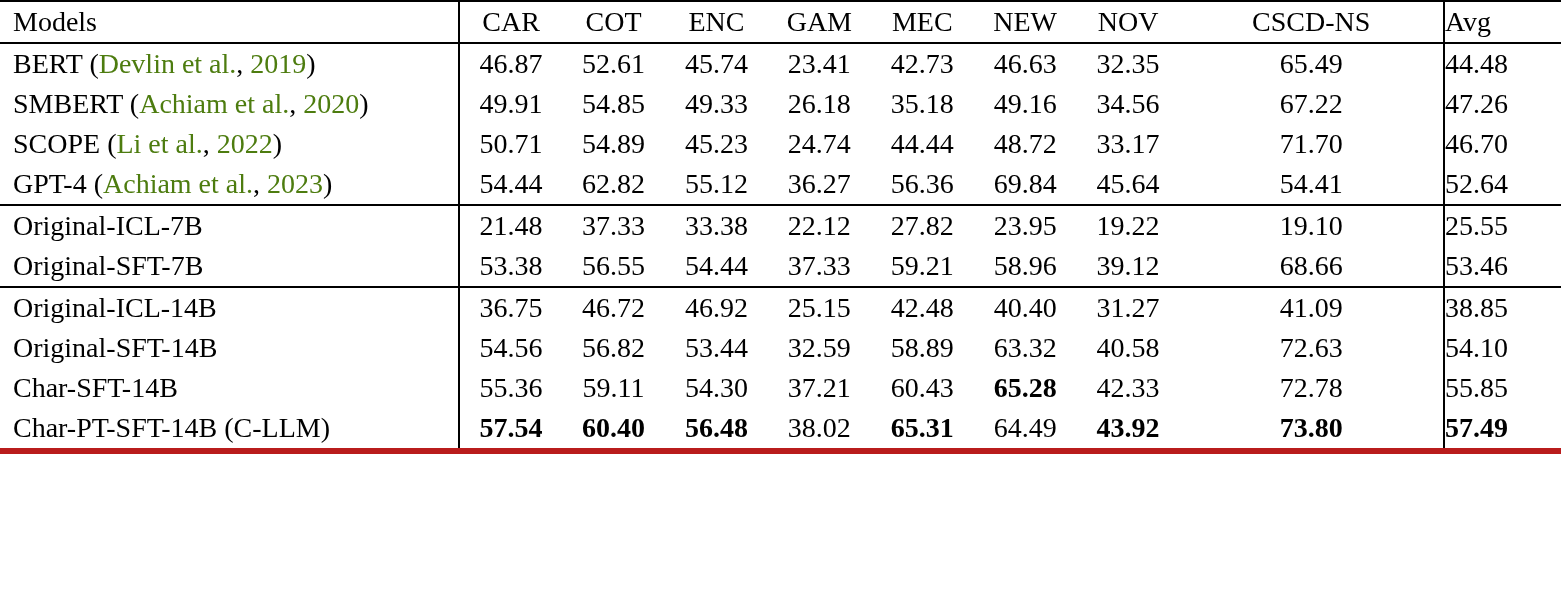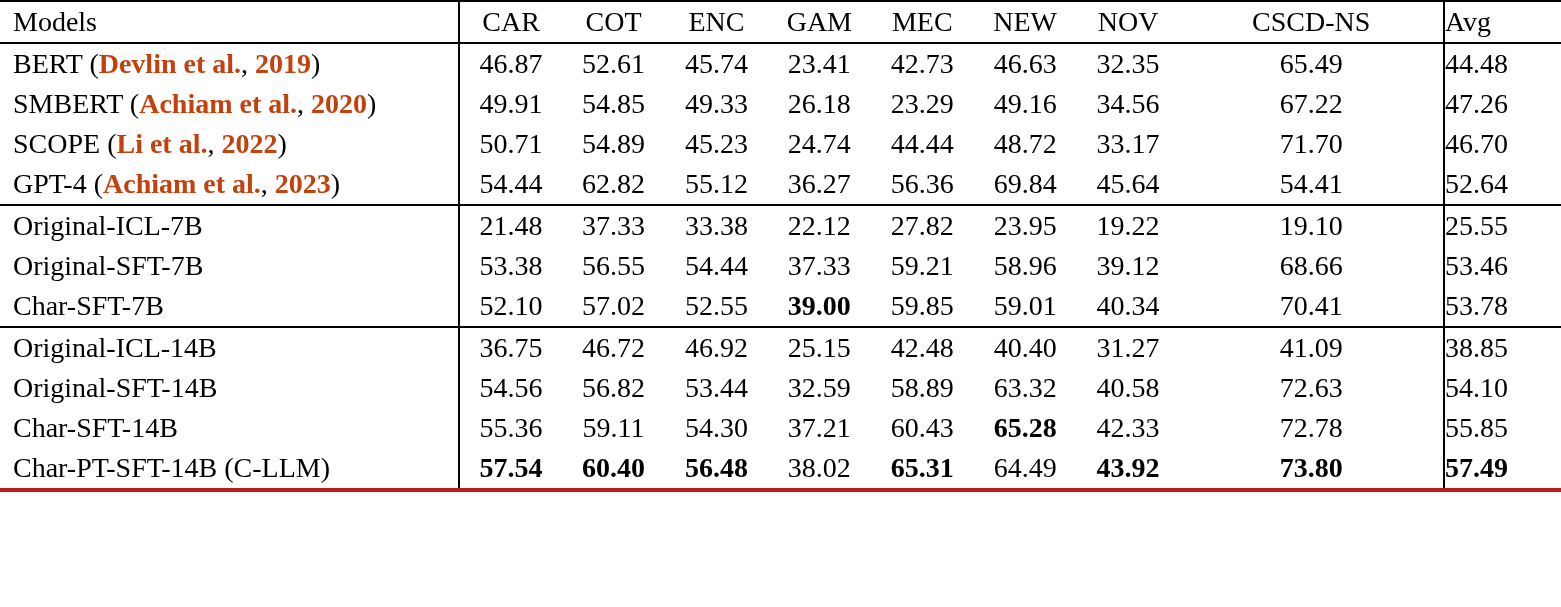--- a/index.html
+++ b/index.html
@@ -14,21 +14,21 @@
     font-family: "Liberation Serif", "DejaVu Serif", serif;
     color: #000000;
   }
   table.results {
     border-collapse: collapse;
     table-layout: fixed;
     width: 1561px;
     font-size: 28px;
     line-height: 1;
     border-top: 2px solid #000;
-    border-bottom: 4px solid #b91c1c;
+    border-bottom: 6px solid #b91c1c;
   }
   col.c-models  { width: 455px; }
   col.c-num     { width: 102px; }
   col.c-cscd    { width: 262px; }
   col.c-avg     { width: 116px; }
 
   th, td {
     height: 40px;
     padding: 0;
     font-weight: normal;
@@ -40,21 +40,21 @@
     padding-left: 13px;
     border-right: 2px solid #000;
   }
   th.num, td.num { text-align: center; }
   th.avg-col, td.avg-col { border-left: 2px solid #000; text-align: left; }
 
   thead tr { border-bottom: 2px solid #000; }
   tbody tr.group-start { border-top: 2px solid #000; }
 
   td.bold, span.bold { font-weight: bold; }
-  .cite { color: #c2410c; font-weight: bold; }
+  .cite { color: #4d7c0f; }
 </style>
 </head>
 <body>
 
 <table class="results">
   <colgroup>
     <col class="c-models">
     <col class="c-num">
       <col class="c-num">
       <col class="c-num">
@@ -91,21 +91,21 @@
         <td class="num">32.35</td>
         <td class="num">65.49</td>
         <td class="avg-col">44.48</td>
       </tr>
       <tr>
         <td class="model-col"><span>SMBERT</span> (<span class="cite">Achiam et al.</span>, <span class="cite">2020</span>)</td>
         <td class="num">49.91</td>
         <td class="num">54.85</td>
         <td class="num">49.33</td>
         <td class="num">26.18</td>
-        <td class="num">23.29</td>
+        <td class="num">35.18</td>
         <td class="num">49.16</td>
         <td class="num">34.56</td>
         <td class="num">67.22</td>
         <td class="avg-col">47.26</td>
       </tr>
       <tr>
         <td class="model-col"><span>SCOPE</span> (<span class="cite">Li et al.</span>, <span class="cite">2022</span>)</td>
         <td class="num">50.71</td>
         <td class="num">54.89</td>
         <td class="num">45.23</td>
@@ -145,32 +145,20 @@
         <td class="num">53.38</td>
         <td class="num">56.55</td>
         <td class="num">54.44</td>
         <td class="num">37.33</td>
         <td class="num">59.21</td>
         <td class="num">58.96</td>
         <td class="num">39.12</td>
         <td class="num">68.66</td>
         <td class="avg-col">53.46</td>
       </tr>
-      <tr>
-        <td class="model-col"><span>Char-SFT-7B</span></td>
-        <td class="num">52.10</td>
-        <td class="num">57.02</td>
-        <td class="num">52.55</td>
-        <td class="num bold">39.00</td>
-        <td class="num">59.85</td>
-        <td class="num">59.01</td>
-        <td class="num">40.34</td>
-        <td class="num">70.41</td>
-        <td class="avg-col">53.78</td>
-      </tr>
       <tr class="group-start">
         <td class="model-col"><span>Original-ICL-14B</span></td>
         <td class="num">36.75</td>
         <td class="num">46.72</td>
         <td class="num">46.92</td>
         <td class="num">25.15</td>
         <td class="num">42.48</td>
         <td class="num">40.40</td>
         <td class="num">31.27</td>
         <td class="num">41.09</td>

